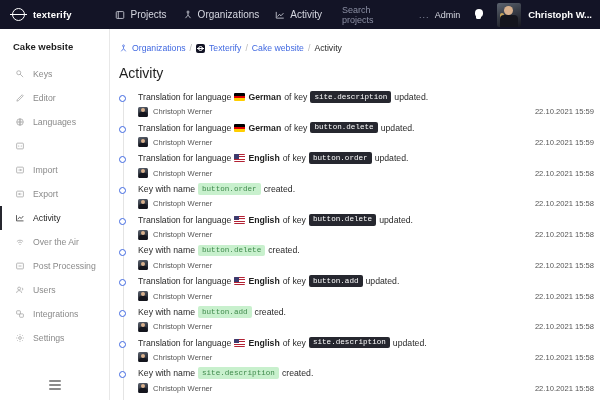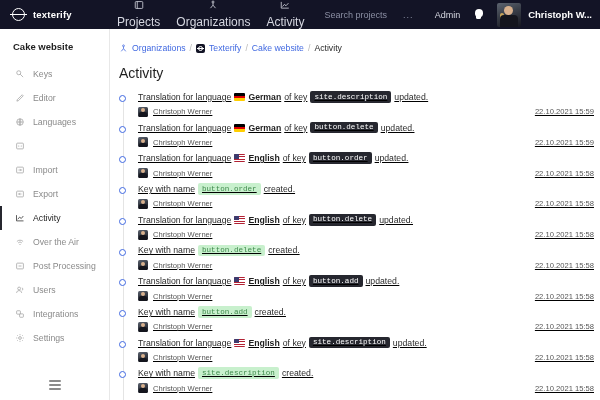--- a/index.html
+++ b/index.html
@@ -24,21 +24,21 @@
   .brand-logo .ring {
     position: absolute; left: 2px; top: 2px; width: 13px; height: 13px;
     border: 1.4px solid #fff; border-radius: 50%;
   }
   .brand-logo .bar {
     position: absolute; left: 0px; top: 7.6px; width: 17px; height: 1.4px; background: #fff;
   }
   .brand-name { font-size: 9.5px; font-weight: bold; letter-spacing: .2px; color: #fff; }
 
   .nav { display: flex; align-items: center; gap: 16px; margin-left: 11px; }
-  .nav-item { display: flex; align-items: center; gap: 5px; font-size: 12px; color: #d5d7e0; white-space: nowrap; flex-direction: column; }
+  .nav-item { display: flex; align-items: center; gap: 5px; font-size: 10px; color: #d5d7e0; white-space: nowrap; }
   .nav-item .ico { width: 10px; height: 10px; display: block; }
 
   .search {
     margin-left: 20px; font-size: 9px; color: #8b8fa3; display: flex; align-items: center; gap: 16px;
   }
   .search .dots { color: #8b8fa3; font-size: 9px; letter-spacing: 1px; }
 
   .topbar-right { margin-left: auto; display: flex; align-items: center; gap: 13px; }
   .admin-item { display: flex; align-items: center; gap: 5px; font-size: 9px; color: #d5d7e0; }
   .bulb { width: 11px; height: 12px; position: relative; }
@@ -100,21 +100,21 @@
   .crumb-logo .ring { position:absolute; left:2px; top:2px; width:5px; height:5px; border:1px solid #fff; border-radius:50%; }
   .crumb-logo .bar { position:absolute; left:0.8px; top:4.2px; width:7.4px; height:1px; background:#fff; }
 
   .page-title { font-size: 14px; color: #1f1f1f; padding: 12px 0 10px 9px; font-weight: normal; }
 
   
   .timeline { position: relative; padding-left: 9px; }
   .tl-line {
     position: absolute; left: 13px; top: 6px; bottom: -20px; width: 1px; background: #e4e4e4;
   }
-  .tl-item { position: relative; padding-left: 19px; padding-bottom: 5px; text-decoration: underline; }
+  .tl-item { position: relative; padding-left: 19px; padding-bottom: 5px; }
   .tl-dot {
     position: absolute; left: 0px; top: 4px; width: 7px; height: 7px;
     border: 1.4px solid #4169e1; border-radius: 50%; background: #fff; box-sizing: border-box;
   }
   .tl-head { font-size: 8.7px; color: #2a2a2a; display: flex; align-items: center; gap: 3px; flex-wrap: nowrap; white-space: nowrap; }
   .tl-head .lang { font-weight: bold; color: #1f1f1f; }
   .flag { width: 11px; height: 8px; display: inline-block; border-radius: 1px; overflow: hidden; position: relative; flex: 0 0 11px; }
   .flag-de { background: linear-gradient(#000 0 33.3%, #dd0000 33.3% 66.6%, #ffce00 66.6% 100%); }
   .flag-us { background: repeating-linear-gradient(#b22234 0 1.15px, #fff 1.15px 2.3px); }
   .flag-us::before { content:""; position:absolute; left:0; top:0; width:5px; height:4.4px; background:#3c3b6e; }

